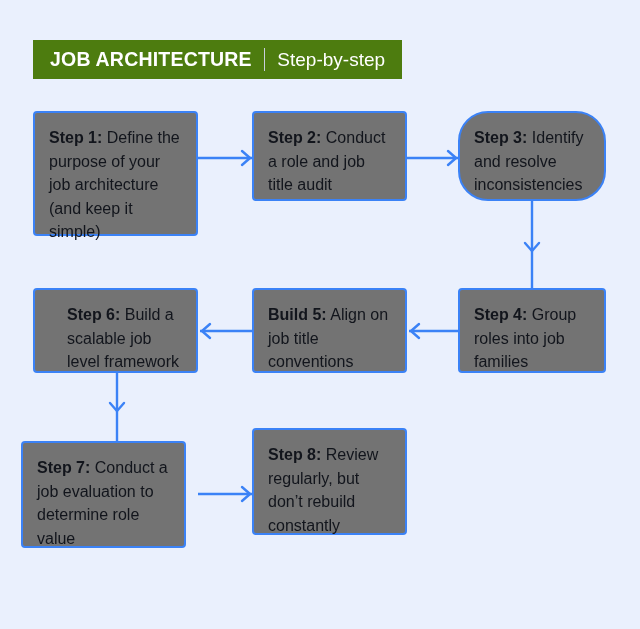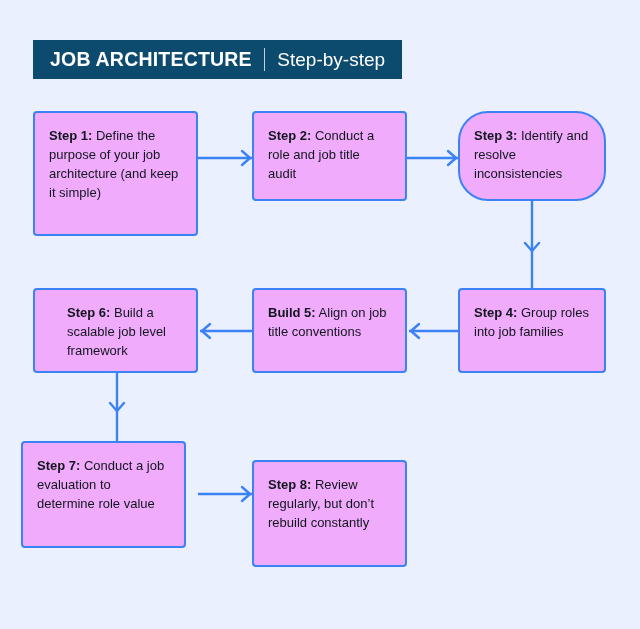--- a/index.html
+++ b/index.html
@@ -18,21 +18,21 @@
     width: 640px;
     height: 629px;
   }
 
   
   .banner {
     position: absolute;
     left: 33px;
     top: 40px;
     height: 39px;
-    background: #0c4a6e;
+    background: #4d7c0f;
     display: flex;
     align-items: center;
     padding: 0 17px;
     box-sizing: border-box;
   }
   .banner-title {
     color: #ffffff;
     font-size: 19.5px;
     font-weight: bold;
     letter-spacing: 0.2px;
@@ -49,40 +49,40 @@
     color: #ffffff;
     font-size: 19px;
     font-weight: normal;
     white-space: nowrap;
   }
 
   
   .step-box {
     position: absolute;
     box-sizing: border-box;
-    background: #f0abfc;
+    background: #737373;
     border: 2px solid #3b82f6;
     border-radius: 4px;
     padding: 13px 14px 10px 14px;
     color: #12151c;
-    font-size: 13px;
+    font-size: 16px;
     line-height: 1.47;
   }
   .step-box .lbl {
     font-weight: bold;
   }
 
   .box1 { left: 33px;  top: 111px; width: 165px; height: 125px; }
   .box2 { left: 252px; top: 111px; width: 155px; height: 90px;  }
   .box3 { left: 458px; top: 111px; width: 148px; height: 90px; border-radius: 30px;  }
   .box4 { left: 458px; top: 288px; width: 148px; height: 85px;  }
   .box5 { left: 252px; top: 288px; width: 155px; height: 85px;  }
   .box6 { left: 33px;  top: 288px; width: 165px; height: 85px; padding-left: 32px;  }
   .box7 { left: 21px;  top: 441px; width: 165px; height: 107px; }
-  .box8 { left: 252px; top: 460px; width: 155px; height: 107px; }
+  .box8 { left: 252px; top: 428px; width: 155px; height: 107px; }
 
   
   .conn {
     position: absolute;
     overflow: visible;
   }
   .conn line, .conn polyline {
     stroke: #3b82f6;
     stroke-width: 2.4;
     fill: none;

